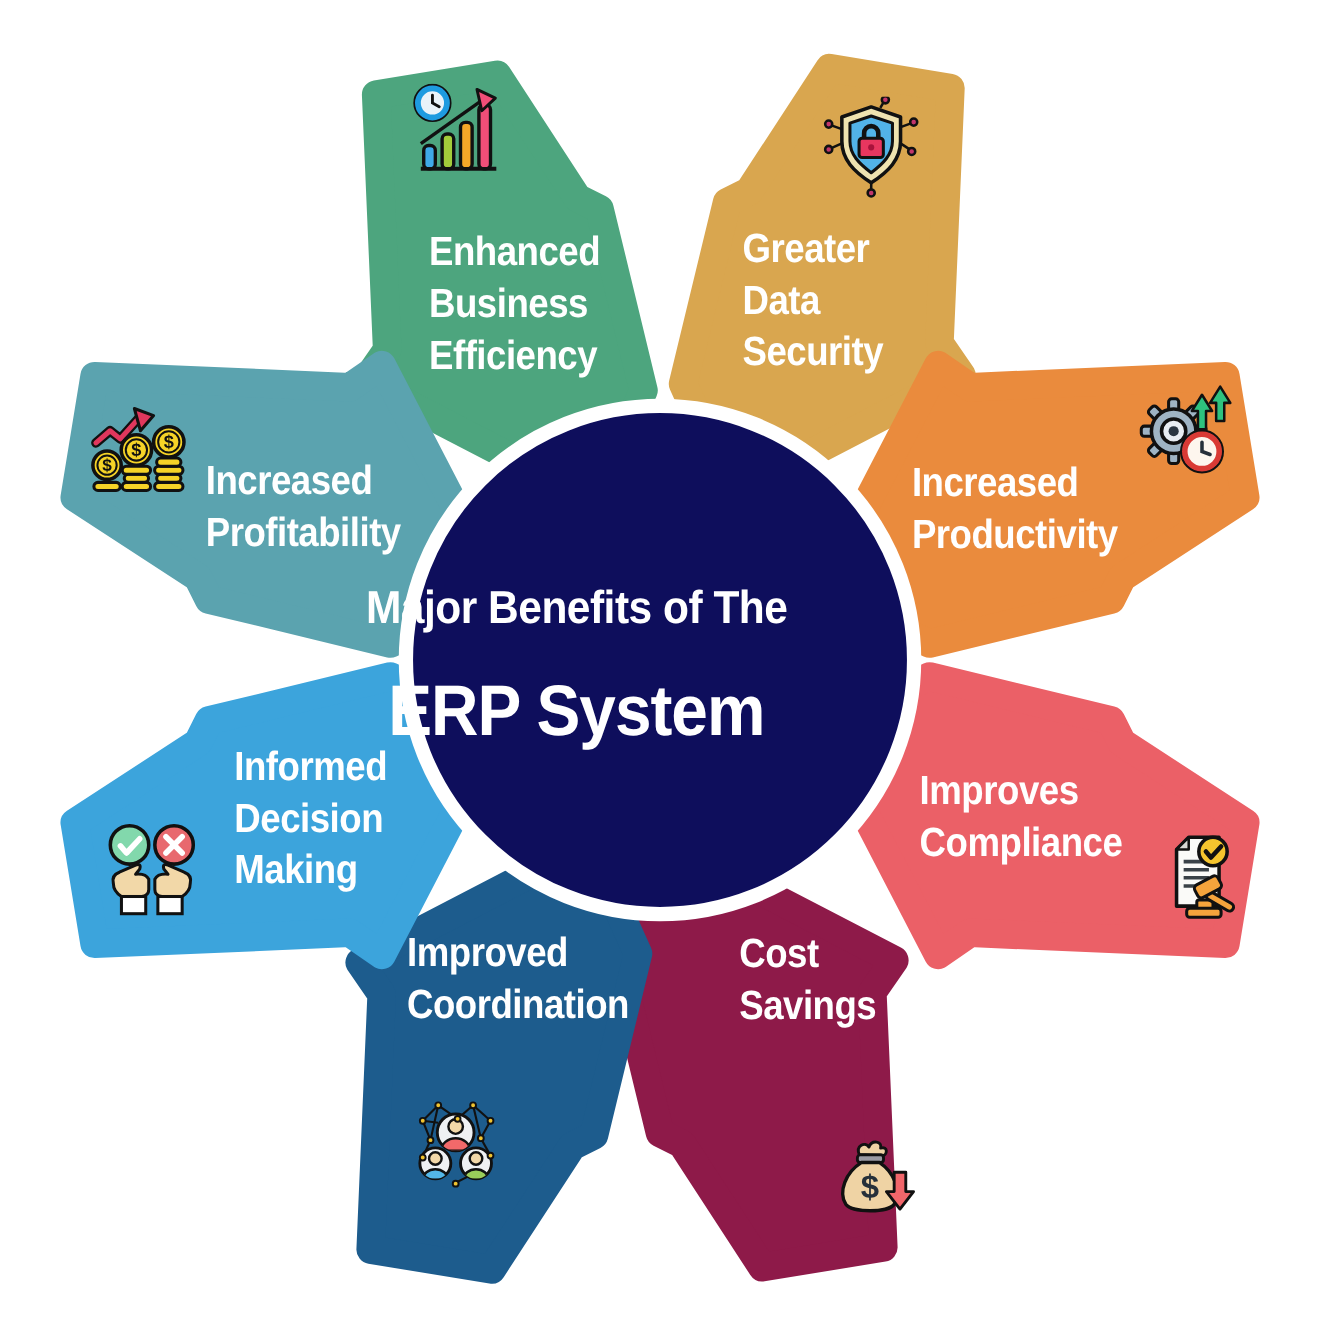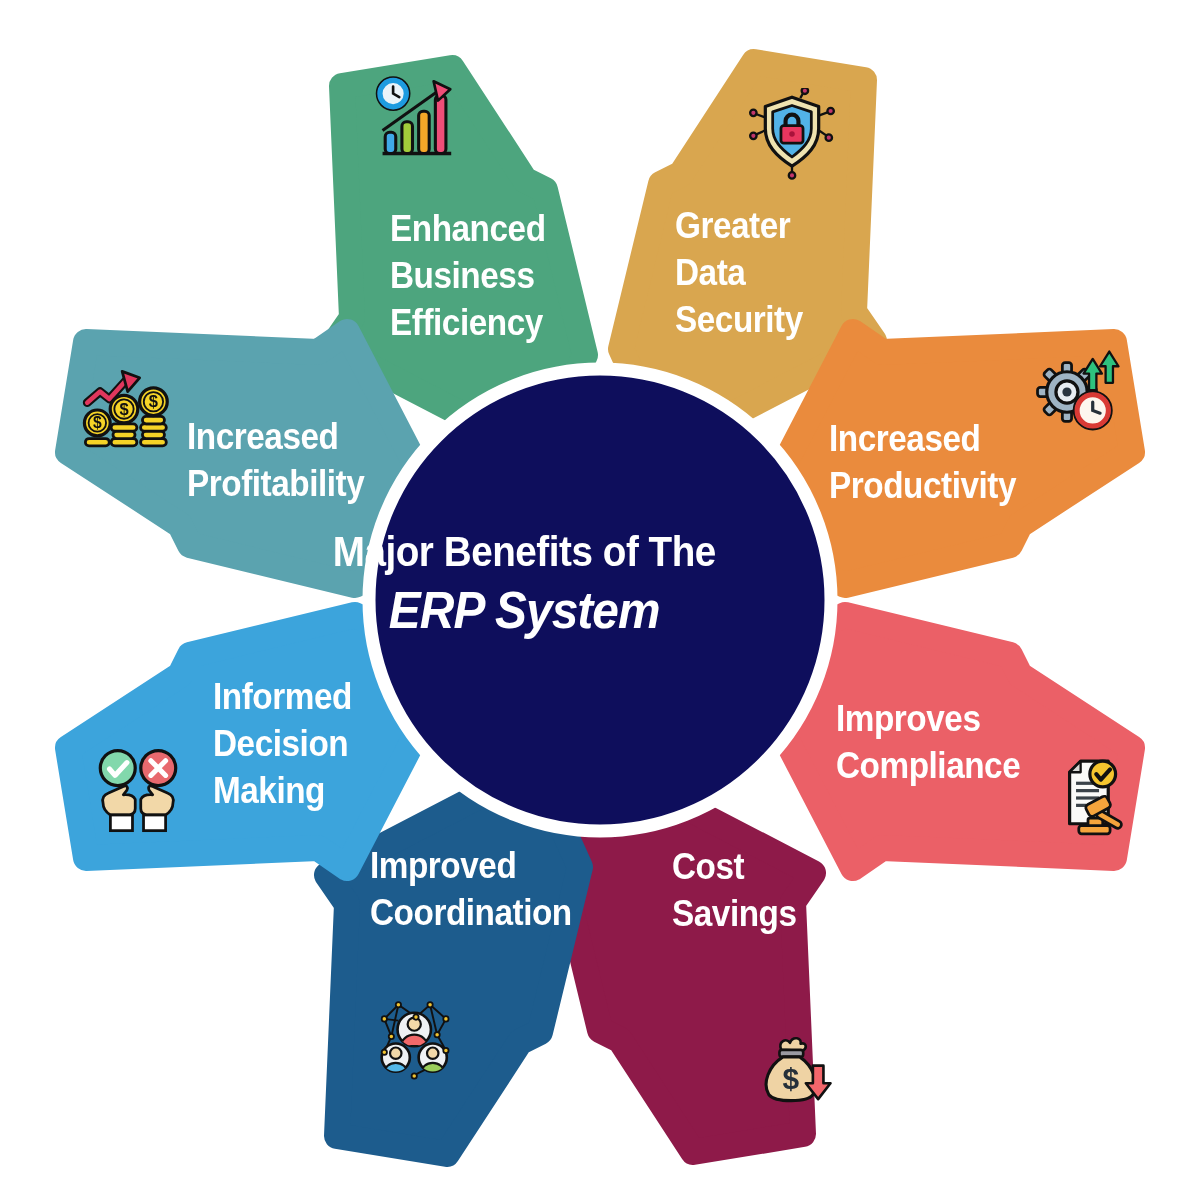--- a/index.html
+++ b/index.html
@@ -9,21 +9,21 @@
   }
   #petal-svg{position:absolute;left:0;top:0;}
   .petal-label{
     position:absolute;color:#ffffff;font-weight:700;font-size:37px;line-height:47px;
     letter-spacing:-0.5px;transform:scaleX(0.9);transform-origin:0 0;white-space:nowrap;
   }
   .icon{position:absolute;}
   .center-line{position:absolute;left:0;width:1048px;text-align:center;color:#ffffff;}
   .center-line .inner{display:inline-block;transform:scaleX(0.92);white-space:nowrap;}
   #center-title-1{top:528px;font-size:42px;font-weight:700;letter-spacing:-0.5px;}
-  #center-title-2{top:580px;font-size:52px;font-weight:700;letter-spacing:-1px;font-style:italic;}
+  #center-title-2{top:608px;font-size:65px;font-weight:700;letter-spacing:-1px;}
 </style>
 </head>
 <body>
 
 <div id="stage">
 
   <svg id="petal-svg" width="1200" height="1200" viewBox="0 0 1200 1200">
     <g stroke-width="26" stroke-linejoin="round" stroke-linecap="round">
       <path d="M342,86 L452,68 L525,180 L545,190 L585,355 L540,455 L332,347 L352,318 Z" fill="#4DA57E" stroke="#4DA57E"></path>
       <path transform="translate(1206,-6) scale(-1,1)" d="M342,86 L452,68 L525,180 L545,190 L585,355 L540,455 L332,347 L352,318 Z" fill="#D9A64F" stroke="#D9A64F"></path>

